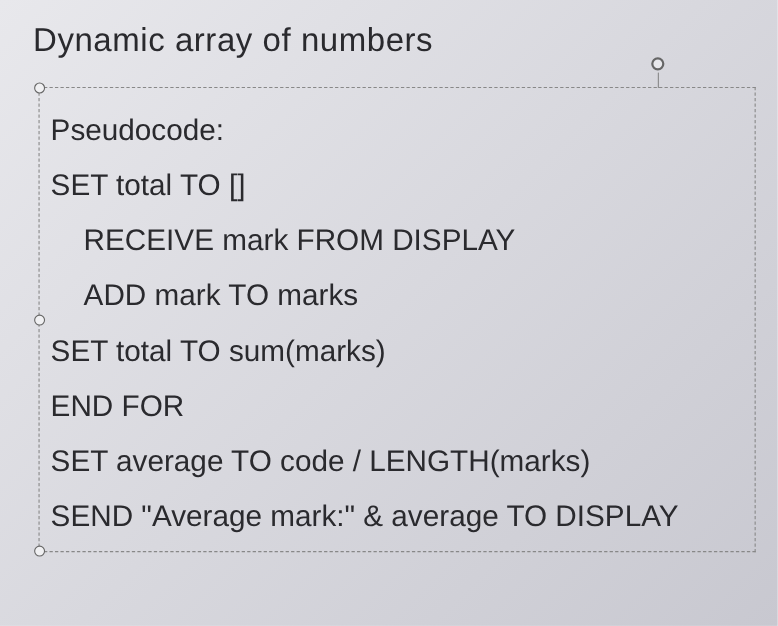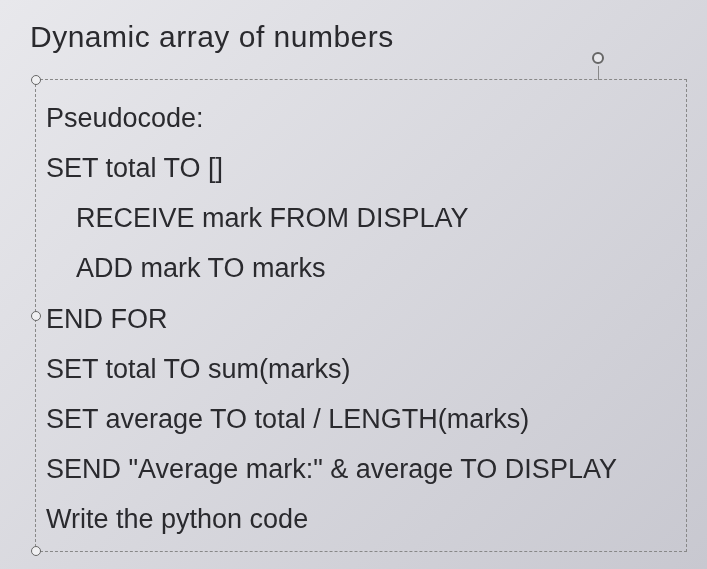--- a/index.html
+++ b/index.html
@@ -88,18 +88,17 @@
     <div class="stem"></div>
   </div>
   <div class="handle tl"></div>
   <div class="handle ml"></div>
   <div class="handle bl"></div>
 
   <div class="line">Pseudocode:</div>
   <div class="line">SET total TO []</div>
   <div class="line indent">RECEIVE mark FROM DISPLAY</div>
   <div class="line indent">ADD mark TO marks</div>
+  <div class="line">SET total TO sum(marks)</div>
   <div class="line">END FOR</div>
-  <div class="line">SET total TO sum(marks)</div>
-  <div class="line">SET average TO total / LENGTH(marks)</div>
+  <div class="line">SET average TO code / LENGTH(marks)</div>
   <div class="line">SEND "Average mark:" &amp; average TO DISPLAY</div>
-  <div class="line">Write the python code</div>
 </div>
 
 </body></html>

